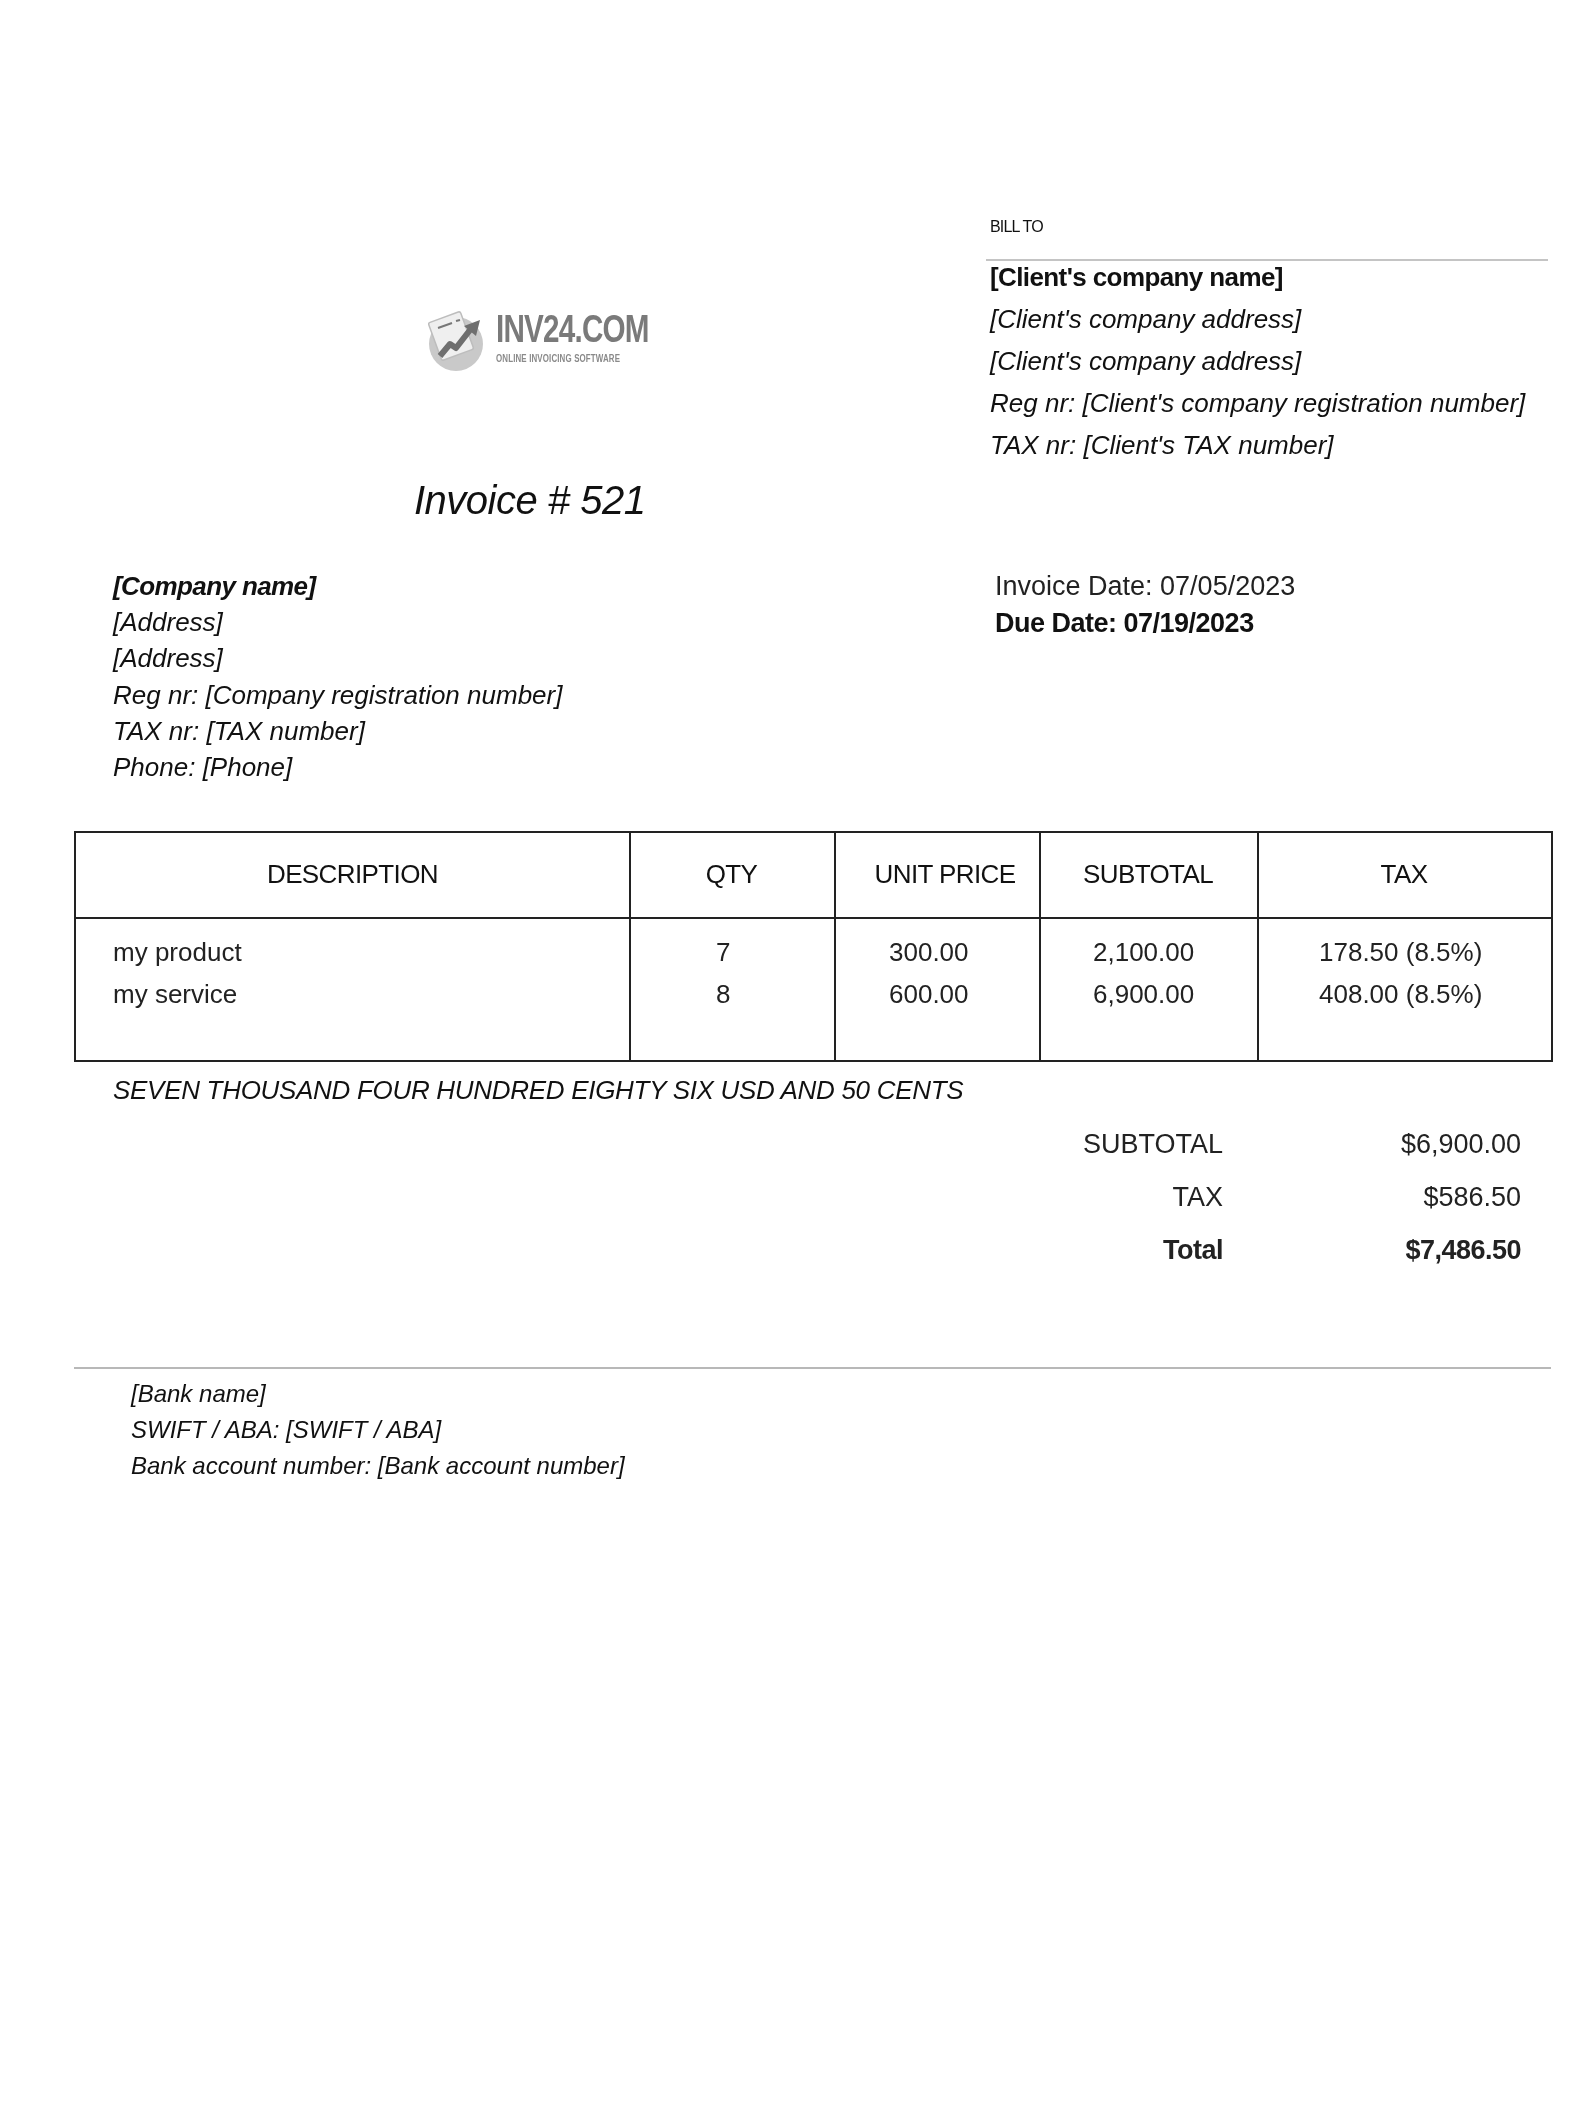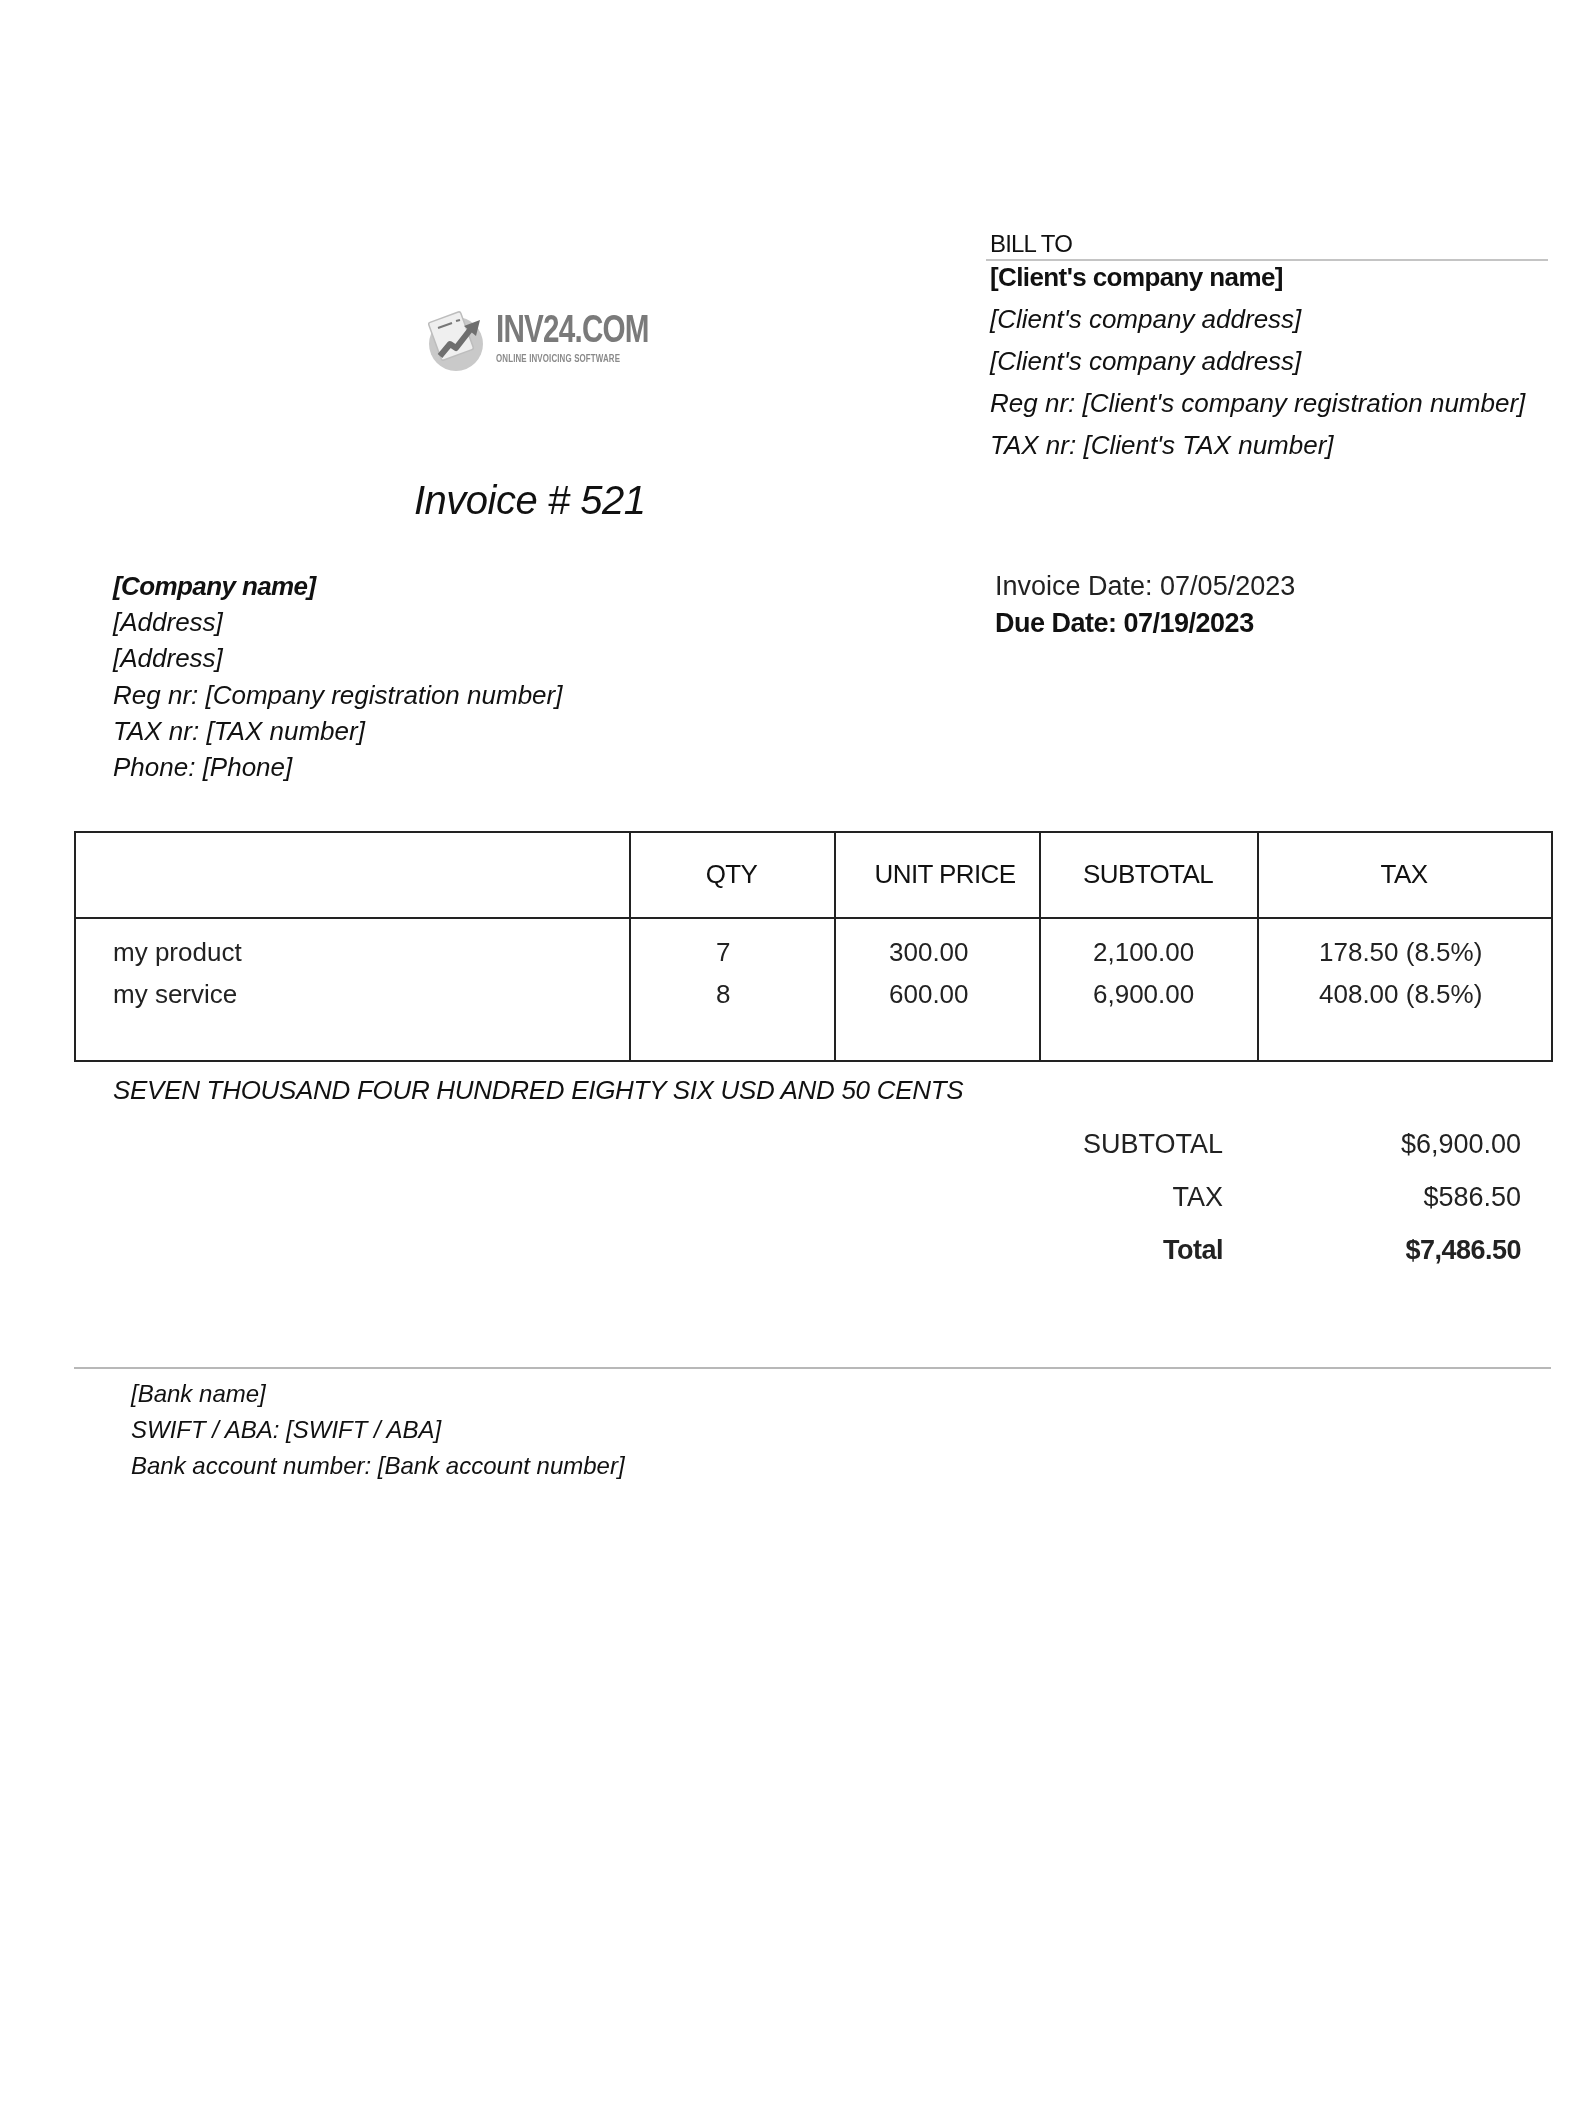--- a/index.html
+++ b/index.html
@@ -14,21 +14,21 @@
   #logo .mark { position: absolute; left: 0; top: 2px; width: 64px; height: 64px; }
   #logo .brand { position: absolute; left: 70px; top: 2px; font-size: 38px; font-weight: bold;
                  color: #7a7a7a; letter-spacing: -1px; transform: scaleX(0.78); transform-origin: left top; }
   #logo .tag { position: absolute; left: 70px; top: 46px; font-size: 11px; font-weight: bold;
                color: #8a8a8a; transform: scaleX(0.72); transform-origin: left top; letter-spacing: 0.2px; }
 
   
   #invoice-title { left: 414px; top: 462px; font-size: 40px; font-style: italic; letter-spacing: -0.5px; margin-top: 16px; }
 
   
-  #billto-head { left: 990px; top: 230px; font-size: 24px; letter-spacing: -0.8px; }
+  #billto-head { left: 990px; top: 218px; font-size: 16px; letter-spacing: -0.8px; }
   #billto-rule { left: 986px; top: 259px; width: 562px; height: 0; border-top: 2px solid #c4c4c4; }
   .billto-line { left: 990px; font-size: 26px; }
 
   
   .comp-line { left: 113px; font-size: 26px; font-style: italic; }
 
   
   #inv-date { left: 995px; top: 571px; font-size: 27px; color: #222; }
   #due-date { left: 995px; top: 608px; font-size: 27px; font-weight: bold; letter-spacing: -0.5px; }
 
@@ -87,20 +87,21 @@
 <div id="inv-date" class="abs">Invoice Date: 07/05/2023</div>
 <div id="due-date" class="abs">Due Date: 07/19/2023</div>
 
 <div id="items">
   <div class="hrow"></div>
   <div class="vline" style="left:553px;"></div>
   <div class="vline" style="left:758px;"></div>
   <div class="vline" style="left:963px;"></div>
   <div class="vline" style="left:1181px;"></div>
 
+  <div class="hcell" style="left:0; width:553px;">DESCRIPTION</div>
   <div class="hcell" style="left:553px; width:205px;">QTY</div>
   <div class="hcell" style="left:758px; width:222px;">UNIT PRICE</div>
   <div class="hcell" style="left:963px; width:218px;">SUBTOTAL</div>
   <div class="hcell" style="left:1181px; width:294px;">TAX</div>
 
   <div class="cell" style="left:37px; top:104px;">my product</div>
   <div class="cell" style="left:640px; top:104px;">7</div>
   <div class="cell" style="left:813px; top:104px;">300.00</div>
   <div class="cell" style="left:1017px; top:104px;">2,100.00</div>
   <div class="cell" style="left:1243px; top:104px;">178.50 (8.5%)</div>

